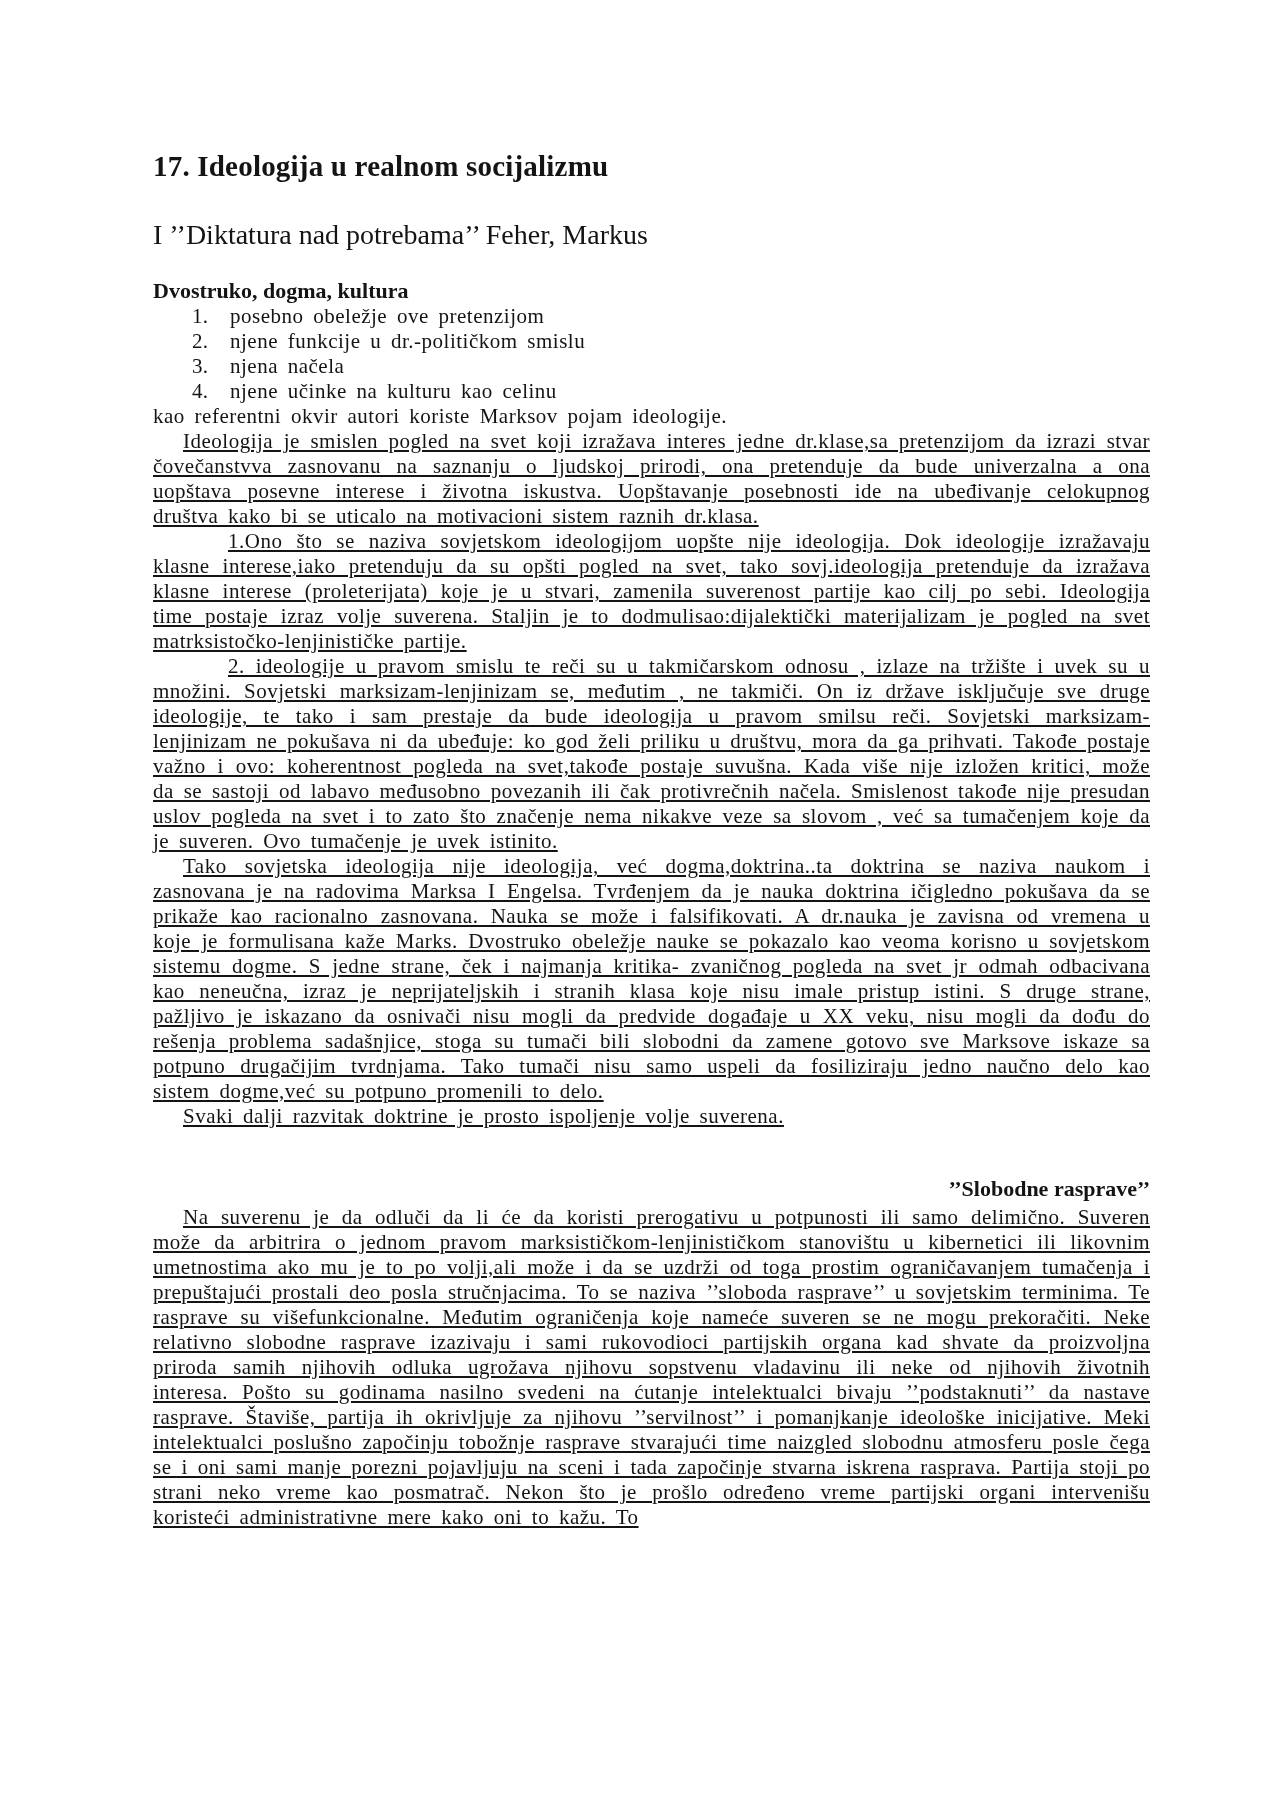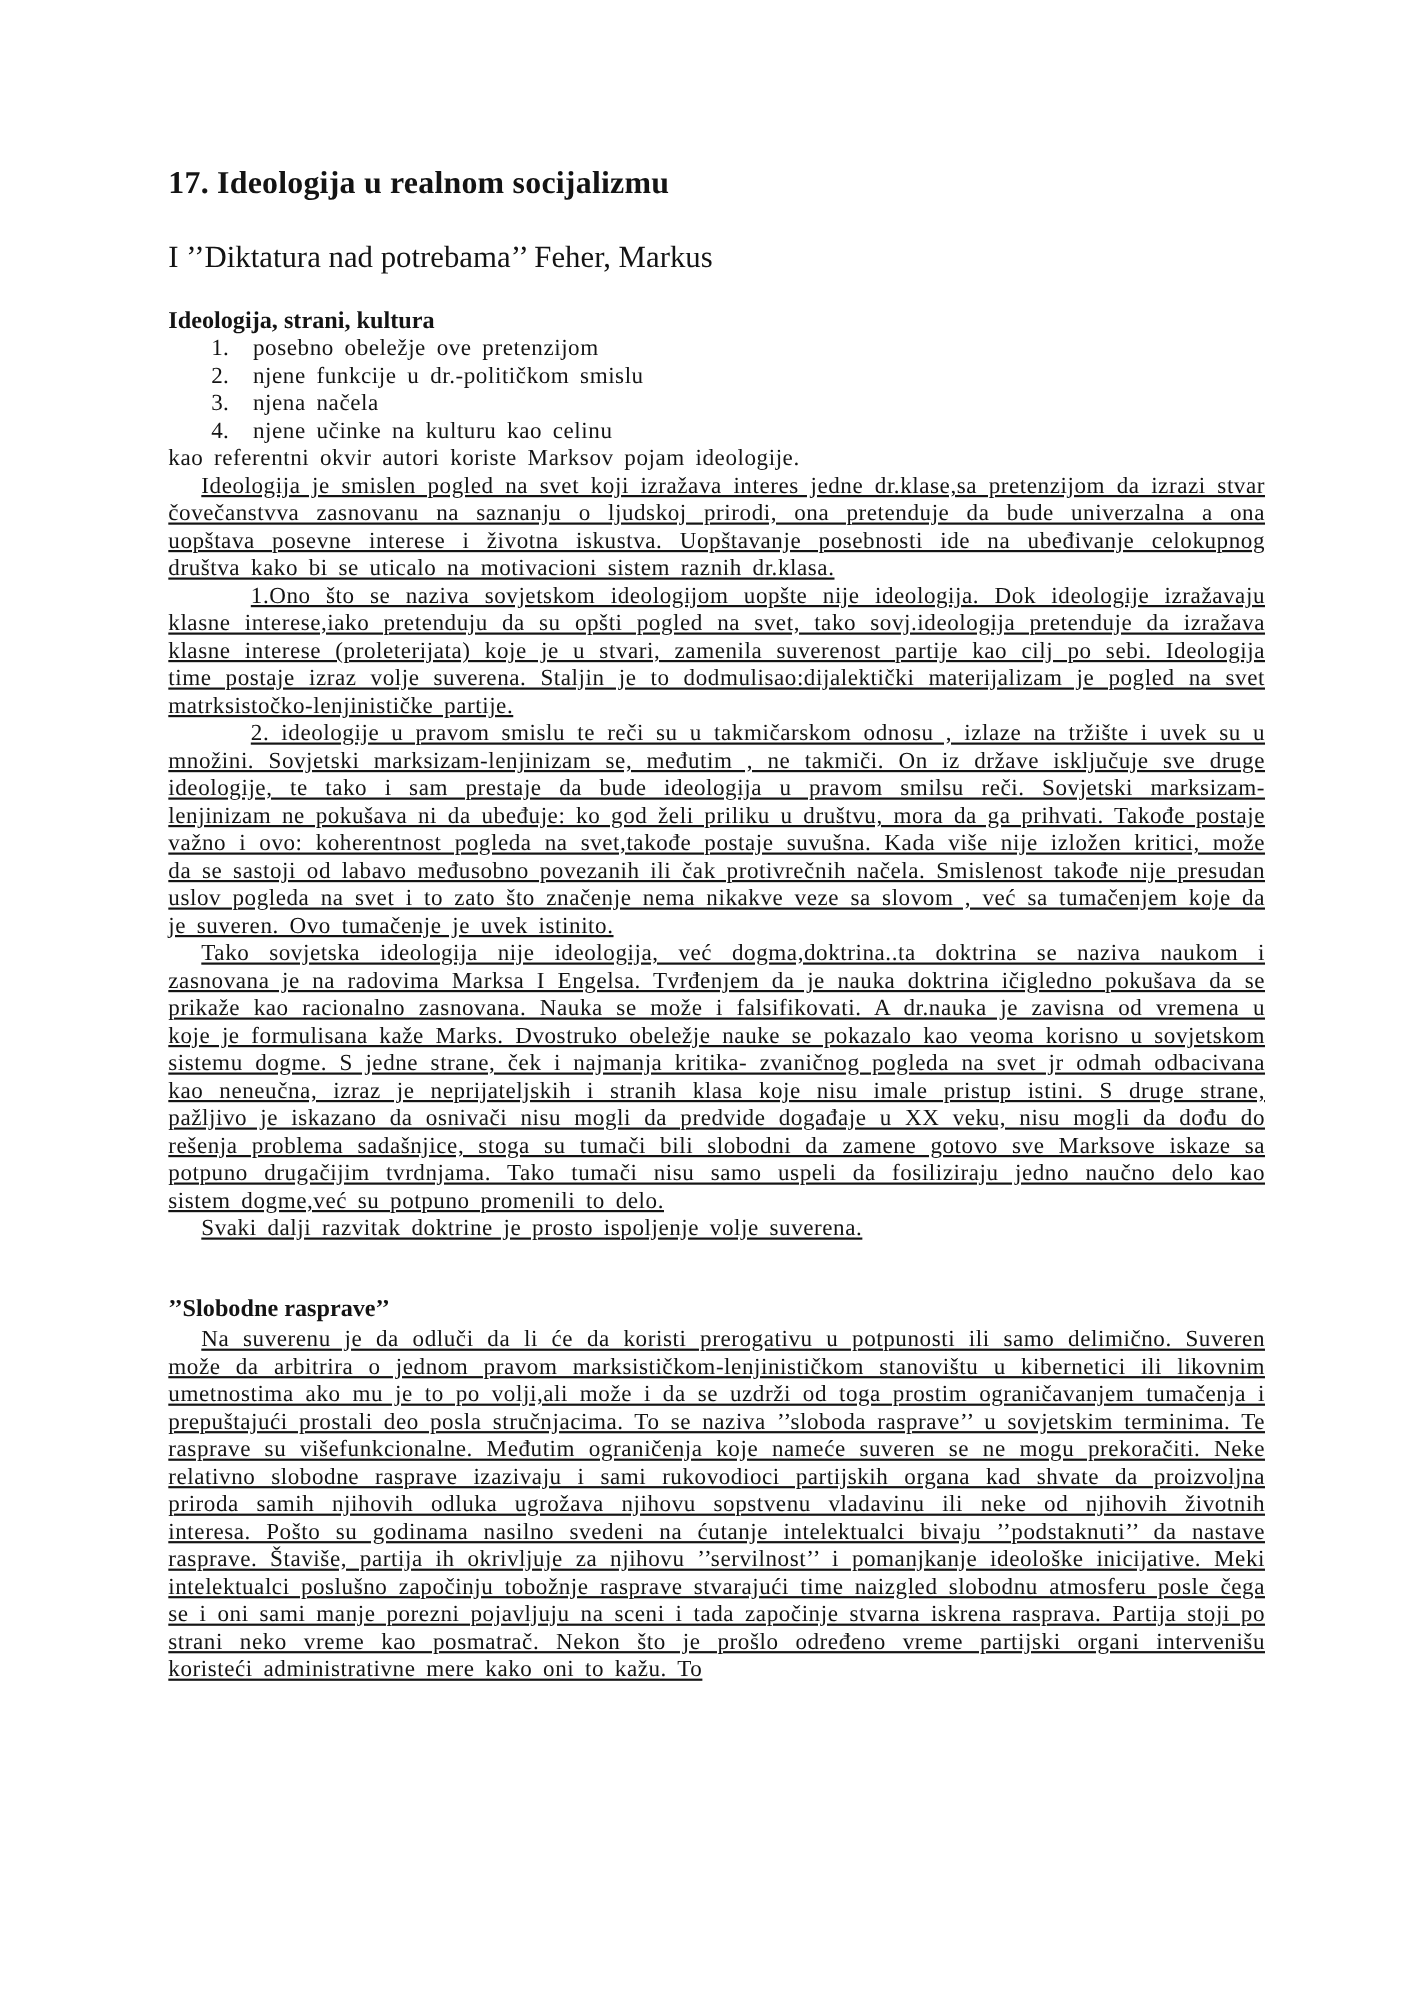--- a/index.html
+++ b/index.html
@@ -28,20 +28,21 @@
     margin:0 0 30px 0;
   }
   .sec-heading {
     font-size:22px; font-weight:bold;
     line-height:27px;
     margin:0;
   }
   .sec-heading.second {
     margin-top:46px;
     margin-bottom:3px;
+    text-align:right;
   }
   .body-text {
     font-size:21px; line-height:25px;
     letter-spacing:0.5px; word-spacing:4px;
     text-align:justify;
   }
   .line { margin:0; }
   .olist { margin:0; }
   .li-row { display:flex; }
   .li-num {
@@ -70,21 +71,21 @@
 </head>
 <body>
 
 <div class="page">
   <div class="content">
 
     <h1 class="doc-title">17. Ideologija u realnom socijalizmu</h1>
 
     <p class="doc-subtitle">I ’’Diktatura nad potrebama’’ Feher, Markus</p>
 
-    <h2 class="sec-heading">Ideologija, strani, kultura</h2>
+    <h2 class="sec-heading">Dvostruko, dogma, kultura</h2>
 
     <div class="body-text">
 
       <div class="olist">
         <div class="li-row">
           <span class="li-num">1.</span>
           <span class="li-text">posebno obeležje ove pretenzijom</span>
         </div>
         <div class="li-row">
           <span class="li-num">2.</span>

